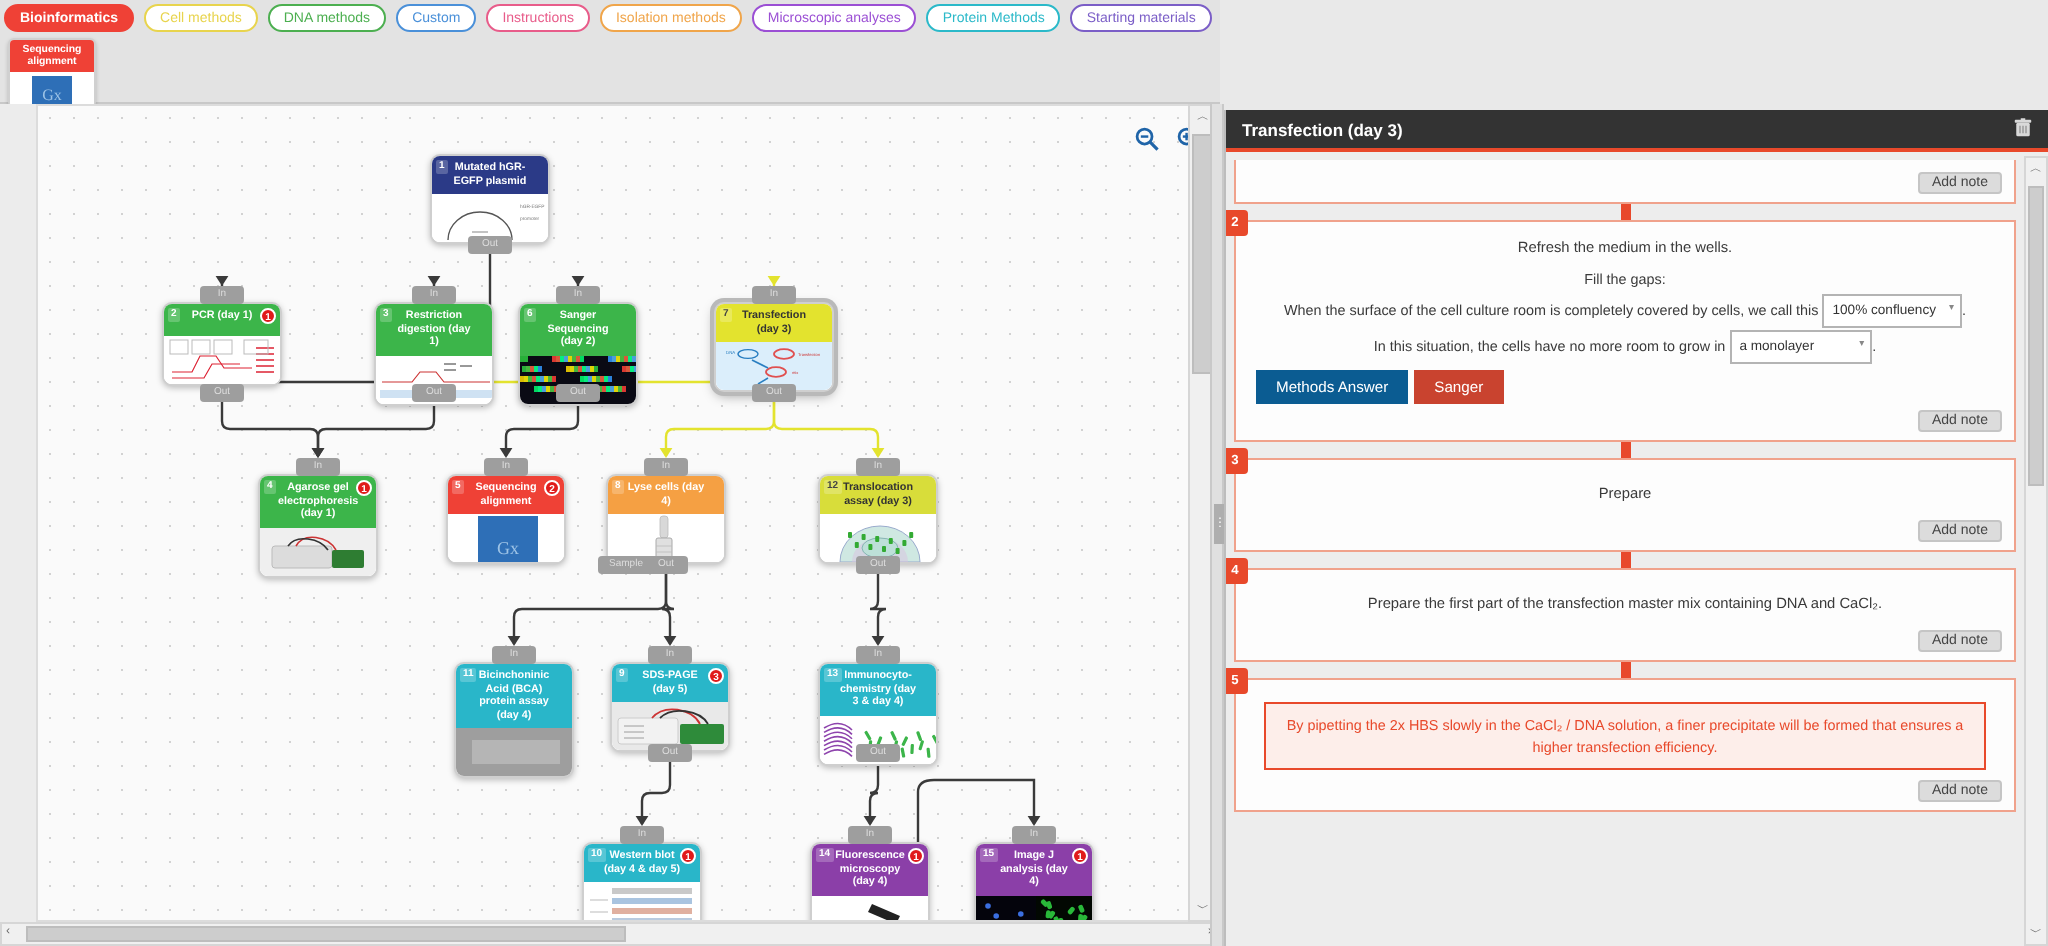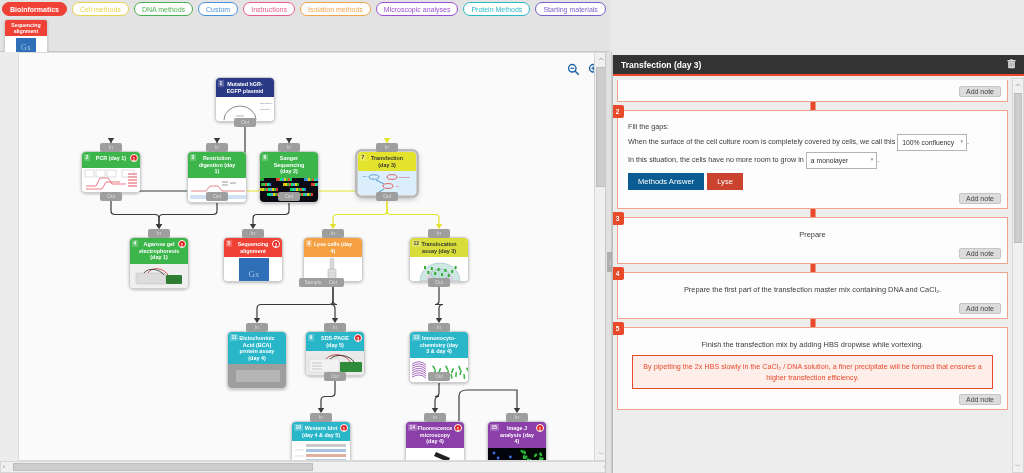--- a/index.html
+++ b/index.html
@@ -63,21 +63,21 @@
     padding:8px 10px 4px 10px;}
   .step .sn{ position:absolute; left:-7px; top:-6px; width:13px; height:13px; background:#e8492b;
     color:#fff; font-size:6.6px; font-weight:bold; text-align:center; line-height:13px; border-radius:2px;}
   .connector{ height:8px; position:relative;}
   .connector::before{ content:""; position:absolute; left:50%; top:0; width:5px; height:8px;
     background:#e8492b; transform:translateX(-50%);}
   .steptitle{ text-align:center; font-size:7.4px; color:#3a3a3a; margin-bottom:5px;}
   .addnote{ position:absolute; right:6px; bottom:4px; background:#dcdcdc; border:1px solid #c5c5c5;
     color:#444; font-size:7px; padding:1px 6px; border-radius:2px; cursor:pointer;}
 
-  .gap-line{ font-size:7.2px; color:#3a3a3a; line-height:13px; margin:1px 0;}
+  .gap-line{ font-size:7.2px; color:#3a3a3a; line-height:13px; margin:1px 0;text-align:center;}
   .sel2{ display:inline-block; border:1px solid #b4b4b4; background:#fff; font-size:6.8px;
     padding:1px 12px 1px 4px; position:relative; vertical-align:middle; color:#333; cursor:pointer;}
   .sel2::after{ content:"▾"; position:absolute; right:3px; top:0px; font-size:5px; color:#888;}
 
   fieldset.fb{ border:1px solid #1a8a3c; margin:6px 0 6px 0; padding:3px 6px 5px 6px;}
   fieldset.fb legend{ color:#1a8a3c; font-size:7px; padding:0 3px;}
   fieldset.fb p{ color:#1a8a3c; font-size:7.2px; line-height:11px;}
 
   .btn{ display:inline-block; color:#fff; font-size:7.6px; padding:4px 10px; cursor:pointer; border:0;}
   .btn.blue{ background:#0b5c92;} .btn.red{ background:#c9432f; margin-left:3px;}
@@ -525,51 +525,51 @@
 
   <div id="rbody">
 
     <div class="step" style="height:22px;padding:0;border-top:0;">
       <div class="addnote">Add note</div>
     </div>
     <div class="connector"></div>
 
     <div class="step" style="padding-bottom:18px;">
       <div class="sn">2</div>
+      <div class="steptitle">Refresh the medium in the wells.</div>
       <div class="gap-line">Fill the gaps:</div>
       <div class="gap-line">
         <span>When the surface of the cell culture room is completely covered by cells, we call this</span>
         <span class="sel2">100% confluency</span><span>.</span>
       </div>
       <div class="gap-line">
         <span>In this situation, the cells have no more room to grow in</span>
         <span class="sel2" style="padding-right:28px;">a monolayer</span><span>.</span>
       </div>
-      <button class="btn blue">Methods Answer</button><button class="btn red">Lyse</button>
+      <button class="btn blue">Methods Answer</button><button class="btn red">Sanger</button>
       <div class="addnote">Add note</div>
     </div>
     <div class="connector"></div>
 
     <div class="step" style="padding-bottom:16px;">
       <div class="sn">3</div>
       <div class="steptitle" style="margin:4px 0 8px;">Prepare</div>
       <div class="addnote">Add note</div>
     </div>
     <div class="connector"></div>
 
     <div class="step" style="padding-bottom:16px;">
       <div class="sn">4</div>
       <div class="steptitle" style="margin:4px 0 8px;">Prepare the first part of the transfection master mix containing DNA and CaCl₂.</div>
       <div class="addnote">Add note</div>
     </div>
     <div class="connector"></div>
 
     <div class="step" style="padding-bottom:16px;">
       <div class="sn">5</div>
-      <div class="steptitle" style="margin:4px 0 6px;">Finish the transfection mix by adding HBS dropwise while vortexing.</div>
       <div class="warnbox">By pipetting the 2x HBS slowly in the CaCl₂ / DNA solution, a finer precipitate will be formed that ensures a higher transfection efficiency.</div>
       <div class="addnote">Add note</div>
     </div>
   </div>
 
   <div class="sb" style="right:0;top:23px;width:12px;height:395px;">
     <div class="arrowbtn" style="top:1px;">︿</div>
     <div class="thumbv" style="top:14px;height:150px;"></div>
     <div class="arrowbtn" style="bottom:1px;">﹀</div>
   </div>

